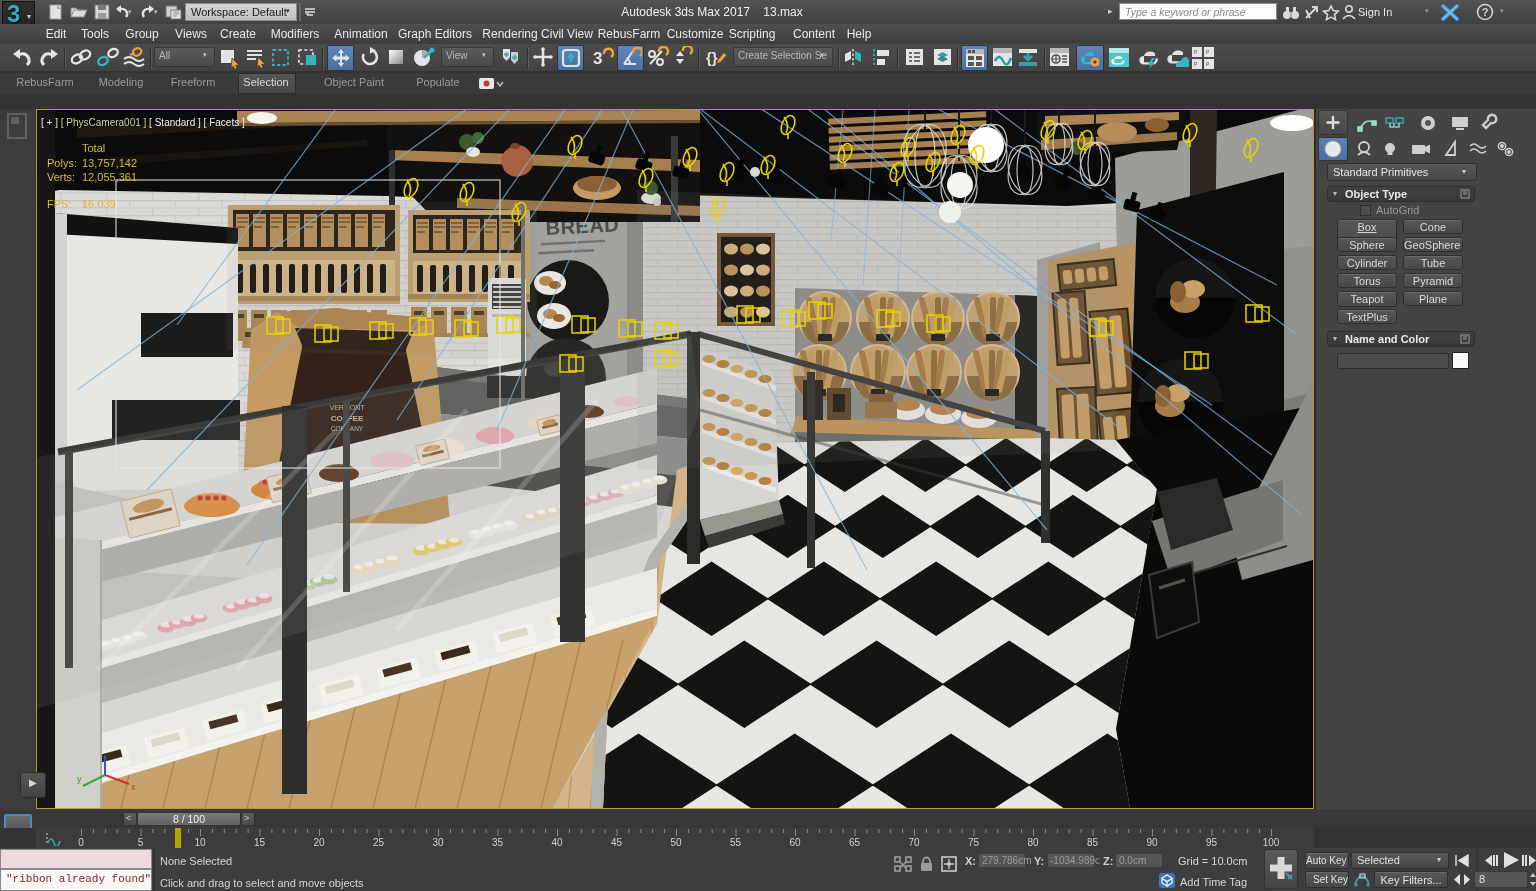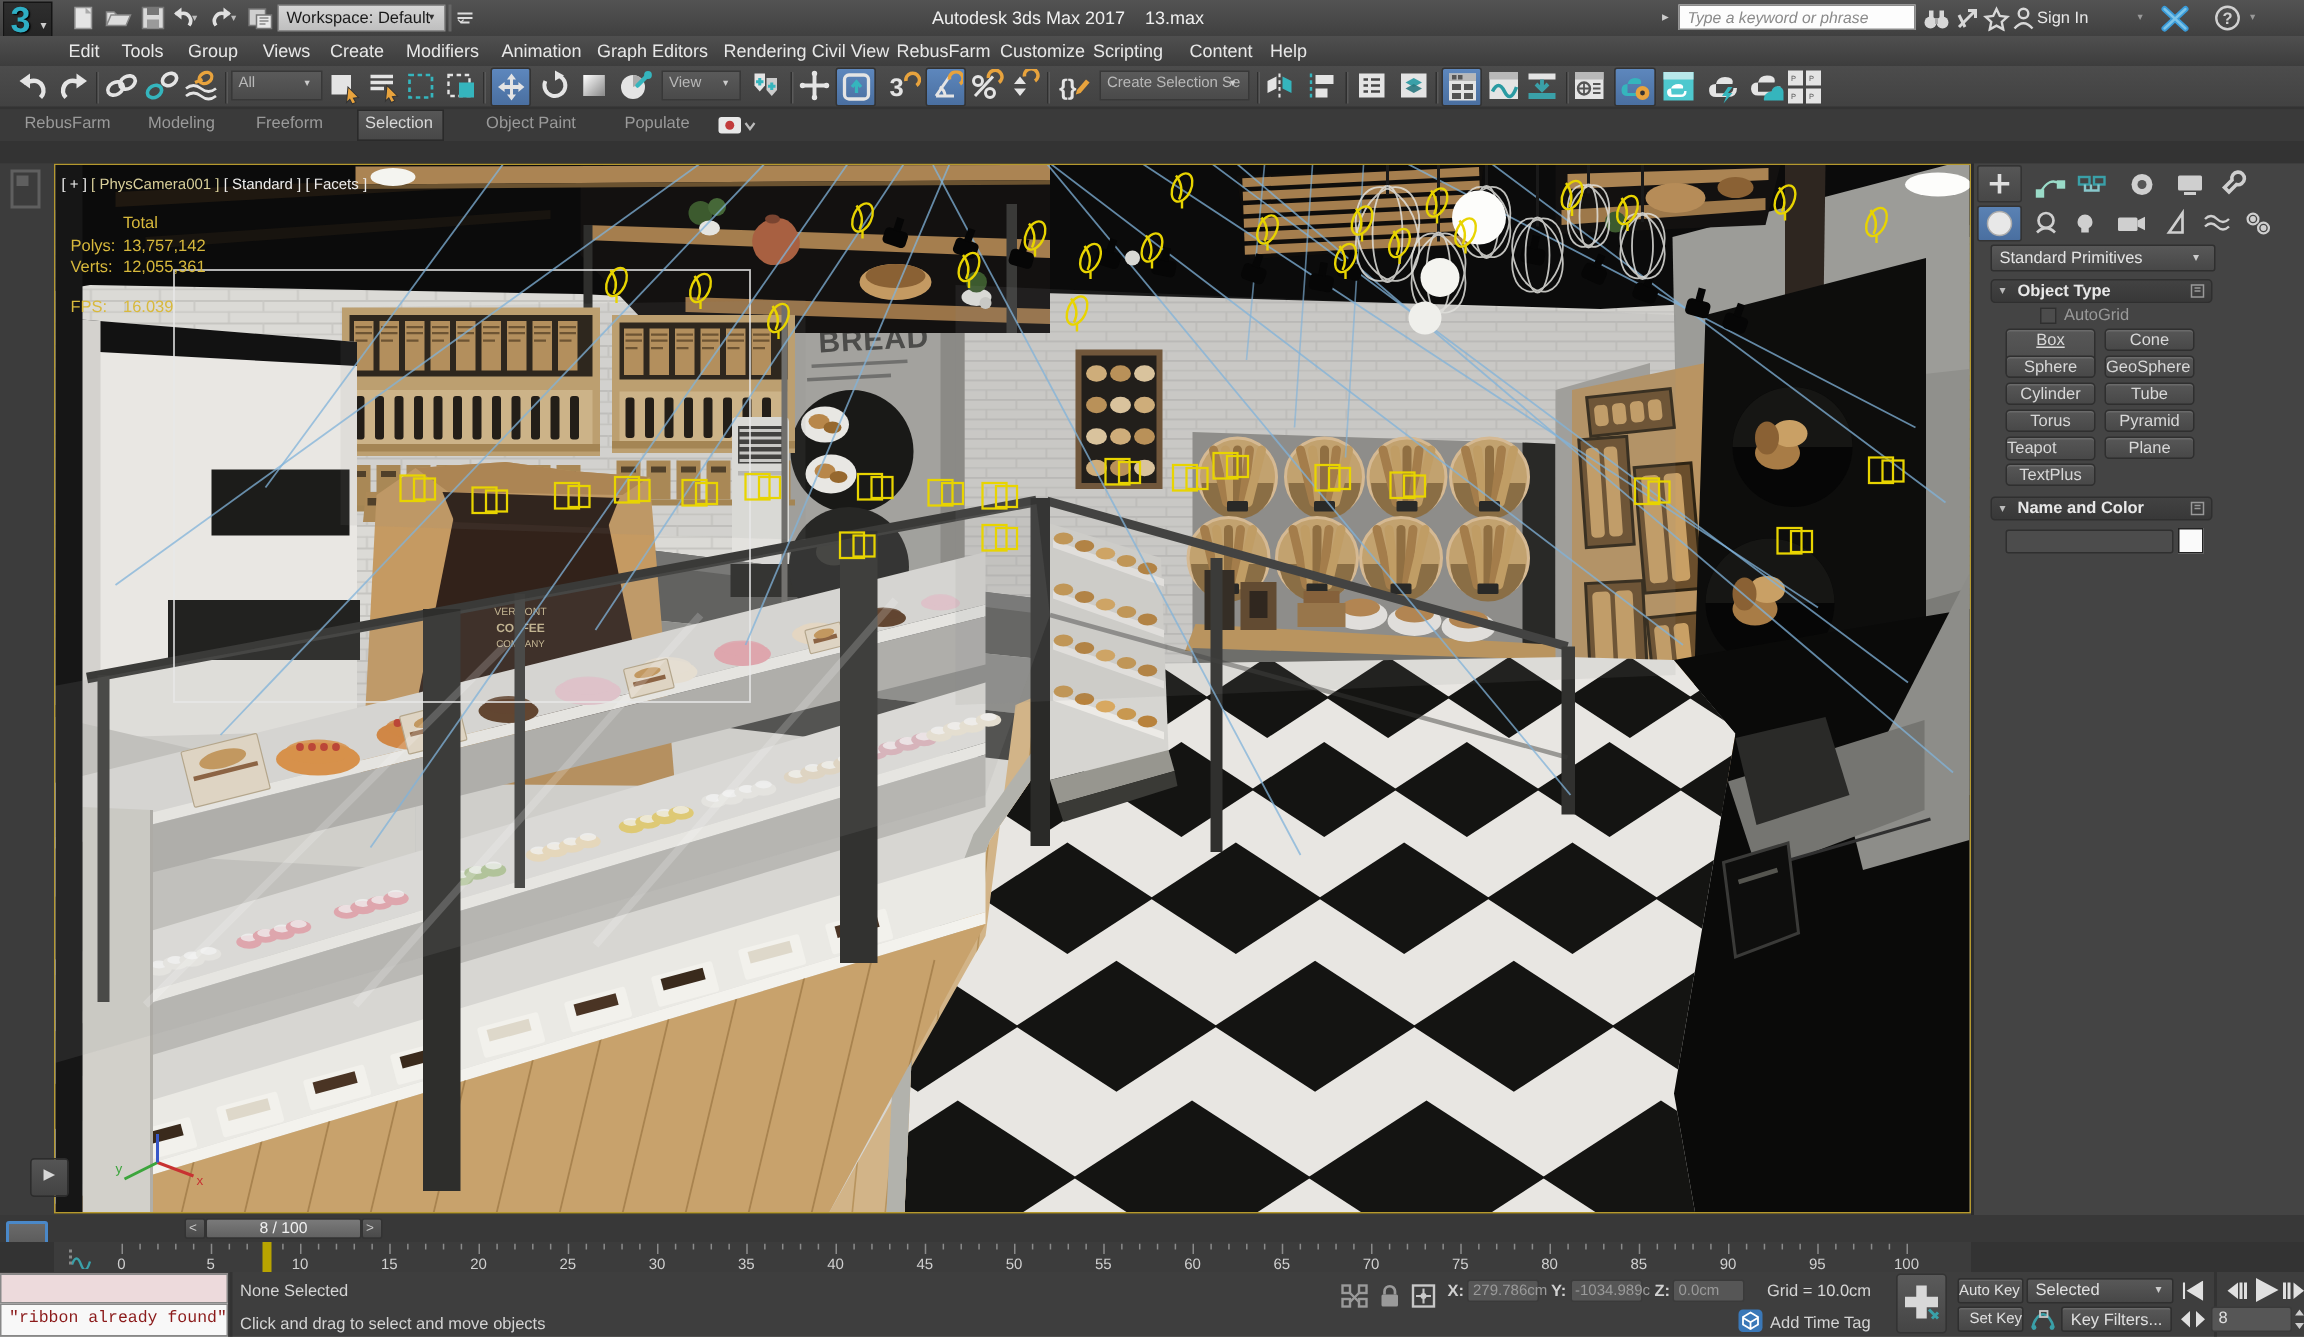--- a/index.html
+++ b/index.html
@@ -1399,21 +1399,21 @@
 <div class="abs" style="left:1360px;top:205px;width:11px;height:11px;background:#4c4c4c;border:1px solid #2f2f2f;"></div>
 <div class="abs" style="left:1376px;top:204px;font-size:11px;color:#9a9a9a;font-weight:normal;white-space:nowrap;">AutoGrid</div>
 <div class="abs" style="left:1337px;top:219px;width:60px;height:32px;background:linear-gradient(#575757,#484848);border:1px solid #2f2f2f;border-radius:3px;box-shadow:inset 0 1px 0 #6a6a6a;color:#d8d8d8;font-size:11px;text-align:center;line-height:14px;text-decoration:underline;">Box</div>
 <div class="abs" style="left:1403px;top:219px;width:60px;height:15px;background:linear-gradient(#575757,#484848);border:1px solid #2f2f2f;border-radius:3px;box-shadow:inset 0 1px 0 #6a6a6a;color:#d8d8d8;font-size:11px;text-align:center;line-height:14px;">Cone</div>
 <div class="abs" style="left:1337px;top:237px;width:60px;height:15px;background:linear-gradient(#575757,#484848);border:1px solid #2f2f2f;border-radius:3px;box-shadow:inset 0 1px 0 #6a6a6a;color:#d8d8d8;font-size:11px;text-align:center;line-height:14px;">Sphere</div>
 <div class="abs" style="left:1403px;top:237px;width:60px;height:15px;background:linear-gradient(#575757,#484848);border:1px solid #2f2f2f;border-radius:3px;box-shadow:inset 0 1px 0 #6a6a6a;color:#d8d8d8;font-size:11px;line-height:14px;">GeoSphere</div>
 <div class="abs" style="left:1337px;top:255px;width:60px;height:15px;background:linear-gradient(#575757,#484848);border:1px solid #2f2f2f;border-radius:3px;box-shadow:inset 0 1px 0 #6a6a6a;color:#d8d8d8;font-size:11px;text-align:center;line-height:14px;">Cylinder</div>
 <div class="abs" style="left:1403px;top:255px;width:60px;height:15px;background:linear-gradient(#575757,#484848);border:1px solid #2f2f2f;border-radius:3px;box-shadow:inset 0 1px 0 #6a6a6a;color:#d8d8d8;font-size:11px;text-align:center;line-height:14px;">Tube</div>
 <div class="abs" style="left:1337px;top:273px;width:60px;height:15px;background:linear-gradient(#575757,#484848);border:1px solid #2f2f2f;border-radius:3px;box-shadow:inset 0 1px 0 #6a6a6a;color:#d8d8d8;font-size:11px;text-align:center;line-height:14px;">Torus</div>
 <div class="abs" style="left:1403px;top:273px;width:60px;height:15px;background:linear-gradient(#575757,#484848);border:1px solid #2f2f2f;border-radius:3px;box-shadow:inset 0 1px 0 #6a6a6a;color:#d8d8d8;font-size:11px;text-align:center;line-height:14px;">Pyramid</div>
-<div class="abs" style="left:1337px;top:291px;width:60px;height:16px;background:linear-gradient(#575757,#484848);border:1px solid #2f2f2f;border-radius:3px;box-shadow:inset 0 1px 0 #6a6a6a;color:#d8d8d8;font-size:11px;text-align:left;line-height:14px;">Teapot</div>
+<div class="abs" style="left:1337px;top:291px;width:60px;height:16px;background:linear-gradient(#575757,#484848);border:1px solid #2f2f2f;border-radius:3px;box-shadow:inset 0 1px 0 #6a6a6a;color:#d8d8d8;font-size:11px;text-align:center;line-height:14px;">Teapot</div>
 <div class="abs" style="left:1403px;top:291px;width:60px;height:15px;background:linear-gradient(#575757,#484848);border:1px solid #2f2f2f;border-radius:3px;box-shadow:inset 0 1px 0 #6a6a6a;color:#d8d8d8;font-size:11px;text-align:center;line-height:14px;">Plane</div>
 <div class="abs" style="left:1337px;top:309px;width:60px;height:15px;background:linear-gradient(#575757,#484848);border:1px solid #2f2f2f;border-radius:3px;box-shadow:inset 0 1px 0 #6a6a6a;color:#d8d8d8;font-size:11px;text-align:center;line-height:14px;">TextPlus</div>
 <div class="abs" style="left:1327px;top:331px;width:148px;height:16px;background:linear-gradient(#424242,#383838);border:1px solid #2f2f2f;border-radius:3px;"></div>
 <div class="abs" style="left:1333px;top:334px;font-size:8px;color:#bbb;font-weight:normal;white-space:nowrap;">▾</div>
 <div class="abs" style="left:1345px;top:333px;font-size:11px;color:#e8e8e8;font-weight:bold;white-space:nowrap;">Name and Color</div>
 <svg class="abs" style="left:1460px;top:334px;" width="12" height="10" viewBox="0 0 12 10">
     <g stroke="#999" stroke-width="1">
       <rect x="1" y="1" width="8" height="8" fill="none"></rect>
       <path d="M3,3 h4 M3,5 h4"></path>
     </g>

